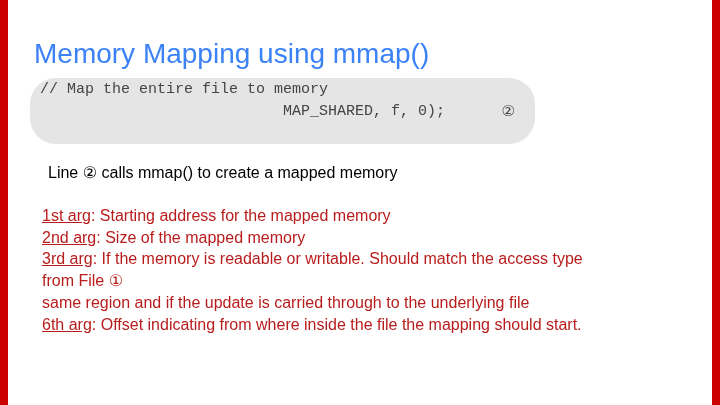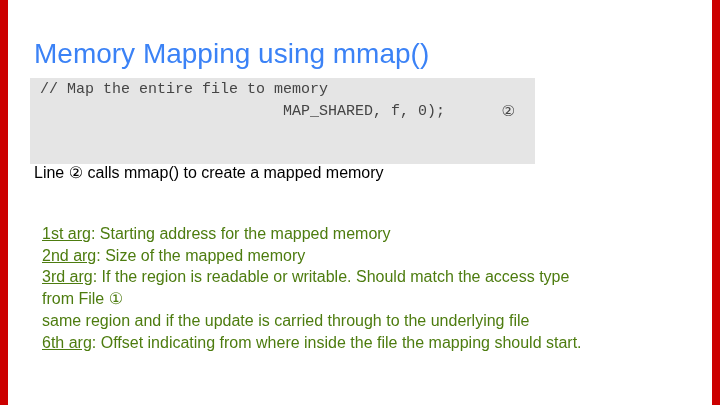--- a/index.html
+++ b/index.html
@@ -16,46 +16,47 @@
   .accent-bar.left  { left: 0; }
   .accent-bar.right { right: 0; }
   .slide-title {
     position: absolute; left: 34px; top: 38px;
     font-size: 28px; line-height: 32px;
     color: #3b82f6;
     white-space: nowrap;
   }
   .code-block {
     position: absolute; left: 30px; top: 78px;
-    width: 505px; height: 86px;
+    width: 505px; height: 66px;
     box-sizing: border-box;
     padding: 1px 0 8px 10px;
+    border-radius: 26px;
   }
   .code-line {
     font-family: "Liberation Mono", "DejaVu Sans Mono", monospace;
     font-size: 15px; line-height: 21.5px;
     color: #454545;
     white-space: pre;
   }
   .code-marker {
     position: absolute; right: 20px; top: 24px;
     font-family: "DejaVu Sans", sans-serif;
     font-size: 15px; color: #454545;
   }
   .lead-text {
-    position: absolute; left: 34px; top: 163px;
+    position: absolute; left: 48px; top: 163px;
     font-size: 16px; line-height: 20px;
     color: #000000;
     white-space: nowrap;
   }
   .args-list {
-    position: absolute; left: 42px; top: 223px;
+    position: absolute; left: 42px; top: 205px;
     width: 672px;
     font-size: 16px; line-height: 21.7px;
-    color: #4d7c0f;
+    color: #b91c1c;
   }
   .arg-line { white-space: nowrap; }
   .arg-label { text-decoration: underline; }
 </style>
 </head>
 <body>
 
 <div class="accent-bar left" style="background: rgb(204, 0, 0);"></div>
 <div class="accent-bar right" style="background: rgb(204, 0, 0);"></div>
 
@@ -67,17 +68,17 @@
       <div class="code-line">                           MAP_SHARED, f, 0);</div>
     </div>
   <span class="code-marker">②</span>
 </div>
 
 <div class="lead-text">Line ② calls mmap() to create a mapped memory</div>
 
 <div class="args-list">
     <div class="arg-line"><span class="arg-label">1st arg</span><span>: Starting address for the mapped memory</span></div>
     <div class="arg-line"><span class="arg-label">2nd arg</span><span>: Size of the mapped memory</span></div>
-    <div class="arg-line"><span class="arg-label">3rd arg</span><span>: If the region is readable or writable. Should match the access type</span></div>
+    <div class="arg-line"><span class="arg-label">3rd arg</span><span>: If the memory is readable or writable. Should match the access type</span></div>
     <div class="arg-line"><span class="arg-label"></span><span>from File ①</span></div>
     <div class="arg-line"><span class="arg-label"></span><span>same region and if the update is carried through to the underlying file</span></div>
     <div class="arg-line"><span class="arg-label">6th arg</span><span>: Offset indicating from where inside the file the mapping should start.</span></div>
   </div>
 
 </body></html>

